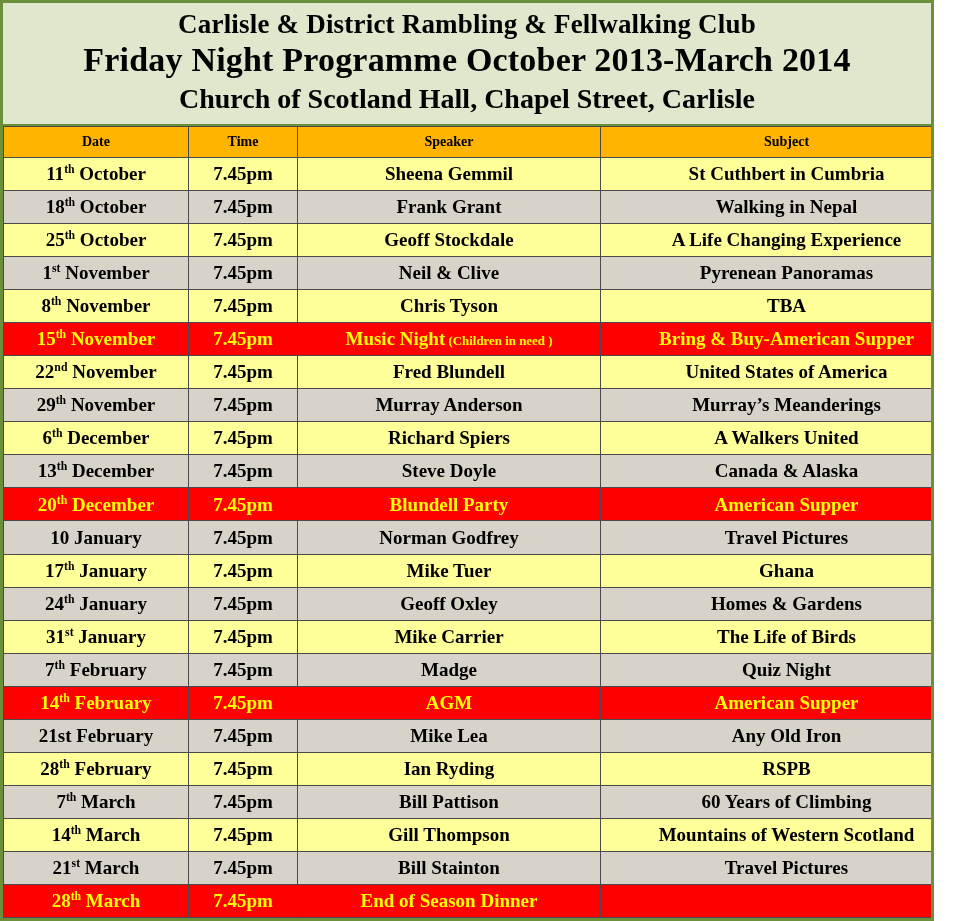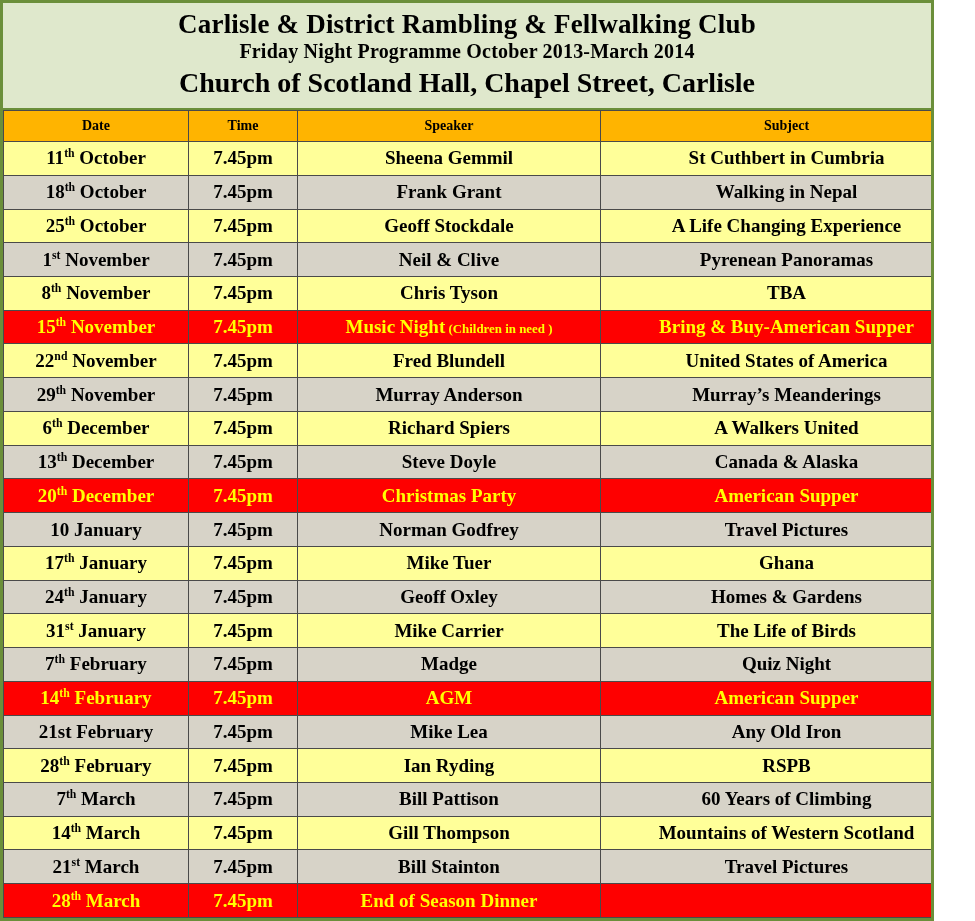--- a/index.html
+++ b/index.html
@@ -31,21 +31,21 @@
     flex: 0 0 auto;
   }
   .header .line1 {
     font-size: 27px;
     font-weight: bold;
     color: #000000;
     line-height: 1.15;
     letter-spacing: 0.2px;
   }
   .header .line2 {
-    font-size: 20px;
+    font-size: 34px;
     font-weight: bold;
     color: #000000;
     line-height: 1.15;
     letter-spacing: 0.2px;
   }
   .header .line3 {
     font-size: 28px;
     font-weight: bold;
     color: #000000;
     line-height: 1.25;
@@ -185,21 +185,21 @@
         </tr>
         <tr class="row-grey">
           <td class="cell-date">13<span class="sup">th</span> December</td>
           <td class="cell-time">7.45pm</td>
           <td class="cell-speaker">Steve Doyle</td>
           <td class="cell-subject">Canada &amp; Alaska</td>
         </tr>
         <tr class="row-red">
           <td class="cell-date">20<span class="sup">th</span> December</td>
           <td class="cell-time">7.45pm</td>
-          <td class="cell-speaker">Christmas Party</td>
+          <td class="cell-speaker">Blundell Party</td>
           <td class="cell-subject">American Supper</td>
         </tr>
         <tr class="row-grey">
           <td class="cell-date">10 January</td>
           <td class="cell-time">7.45pm</td>
           <td class="cell-speaker">Norman Godfrey</td>
           <td class="cell-subject">Travel Pictures</td>
         </tr>
         <tr class="row-yellow">
           <td class="cell-date">17<span class="sup">th</span> January</td>

